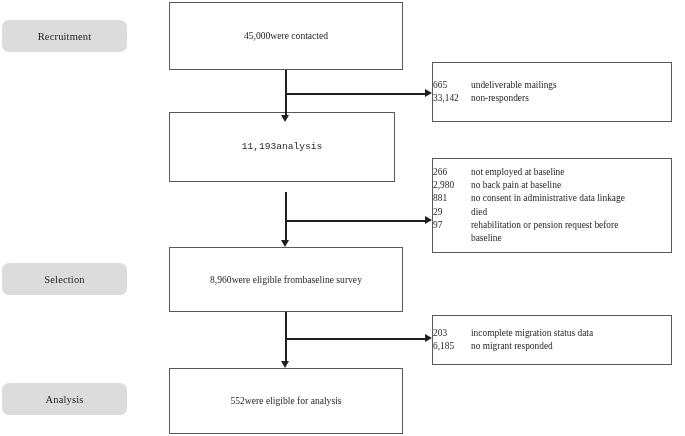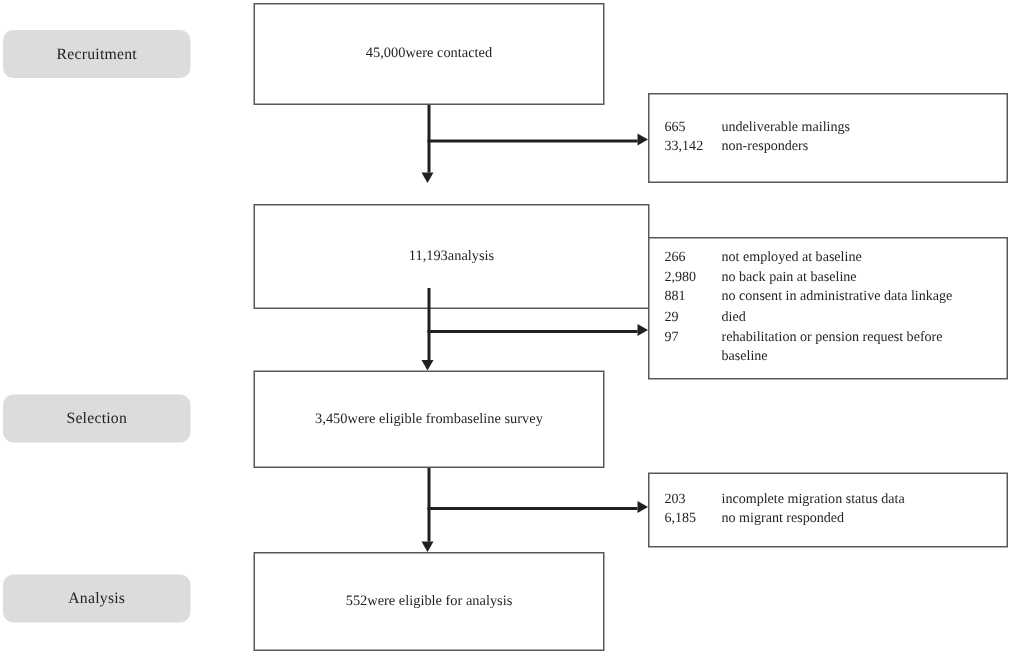--- a/index.html
+++ b/index.html
@@ -52,21 +52,20 @@
 
   
   .excl-box {
     position: absolute;
     background: #ffffff;
     border: 1.6px solid #58585a;
     box-sizing: border-box;
     display: flex;
     flex-direction: column;
     justify-content: center;
-    padding-left: 10px;
   }
   .excl-row {
     display: flex;
     font-size: 9.4px;
     line-height: 13.2px;
     color: #231f20;
   }
   .excl-count {
     width: 38px;
     flex: 0 0 38px;
@@ -120,26 +119,26 @@
     <div class="stage-pill" style="top: 263px; left: 2px; width: 125px; height: 32px;">
       <span>Selection</span>
     </div>
     <div class="stage-pill" style="top: 383px; left: 2px; width: 125px; height: 32px;">
       <span>Analysis</span>
     </div>
     <div class="flow-box" style="top: 2px; left: 169px; width: 234px; height: 68px;">
       <div class="flow-line">45,000</div>
       <div class="flow-line">were contacted</div>
     </div>
-    <div class="flow-box" style="top: 136px; left: 169px; width: 264px; height: 70px;">
+    <div class="flow-box" style="top: 112px; left: 169px; width: 226px; height: 70px; font-family: Liberation Mono, monospace;">
       <div class="flow-line">11,193</div>
       <div class="flow-line">analysis</div>
     </div>
     <div class="flow-box" style="top: 247px; left: 169px; width: 234px; height: 65px;">
-      <div class="flow-line">3,450</div>
+      <div class="flow-line">8,960</div>
       <div class="flow-line">were eligible from</div>
       <div class="flow-line">baseline survey</div>
     </div>
     <div class="flow-box" style="top: 368px; left: 169px; width: 234px; height: 66px;">
       <div class="flow-line">552</div>
       <div class="flow-line">were eligible for analysis</div>
     </div>
     <div class="excl-box" style="top: 62px; left: 432px; width: 240px; height: 60px;">
       <div class="excl-row">
         <span class="excl-count">665</span>

